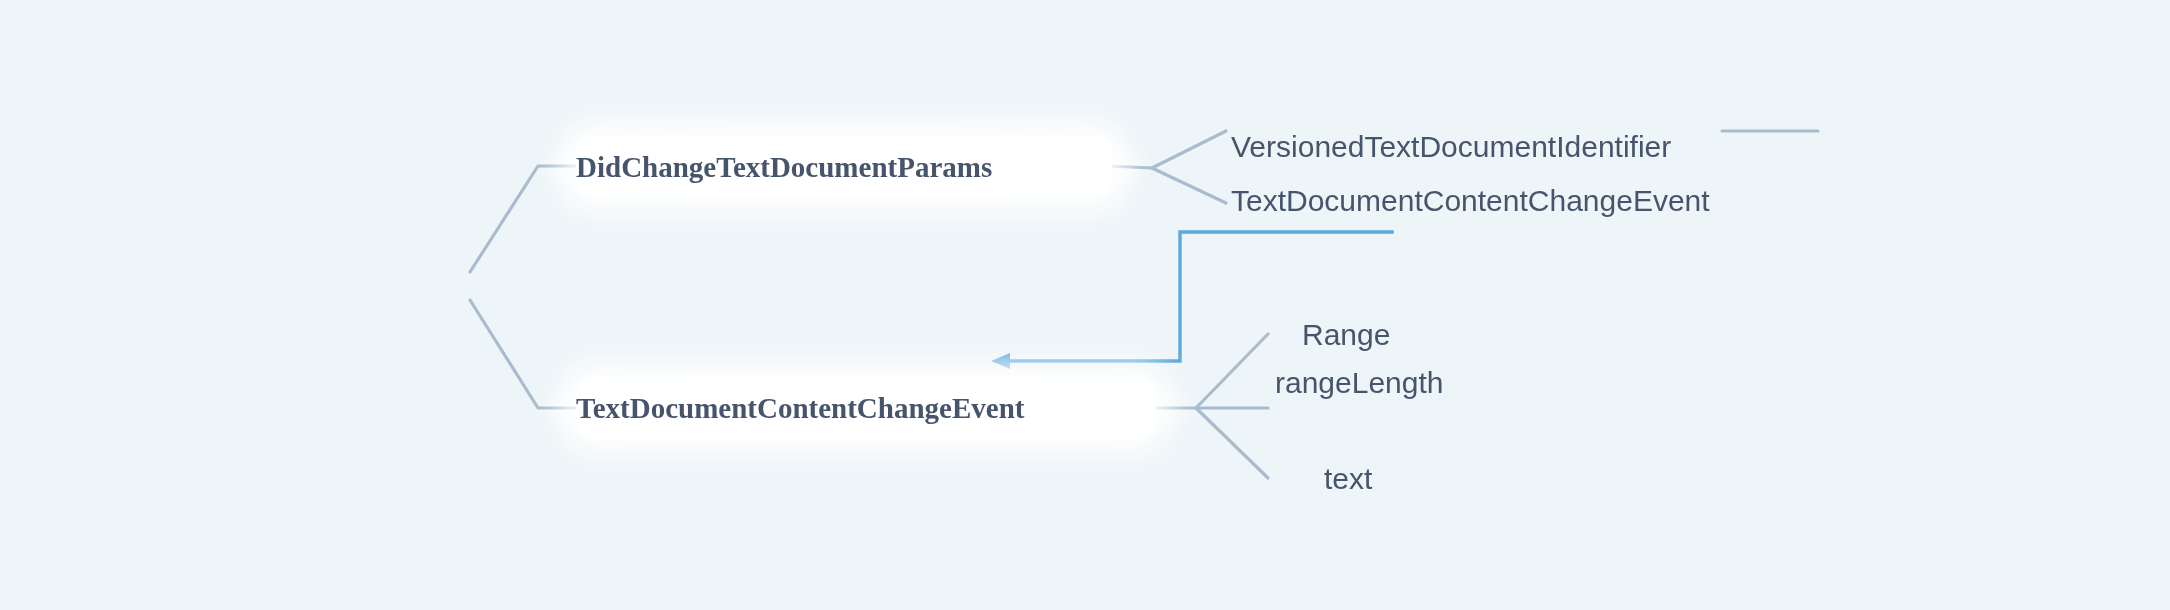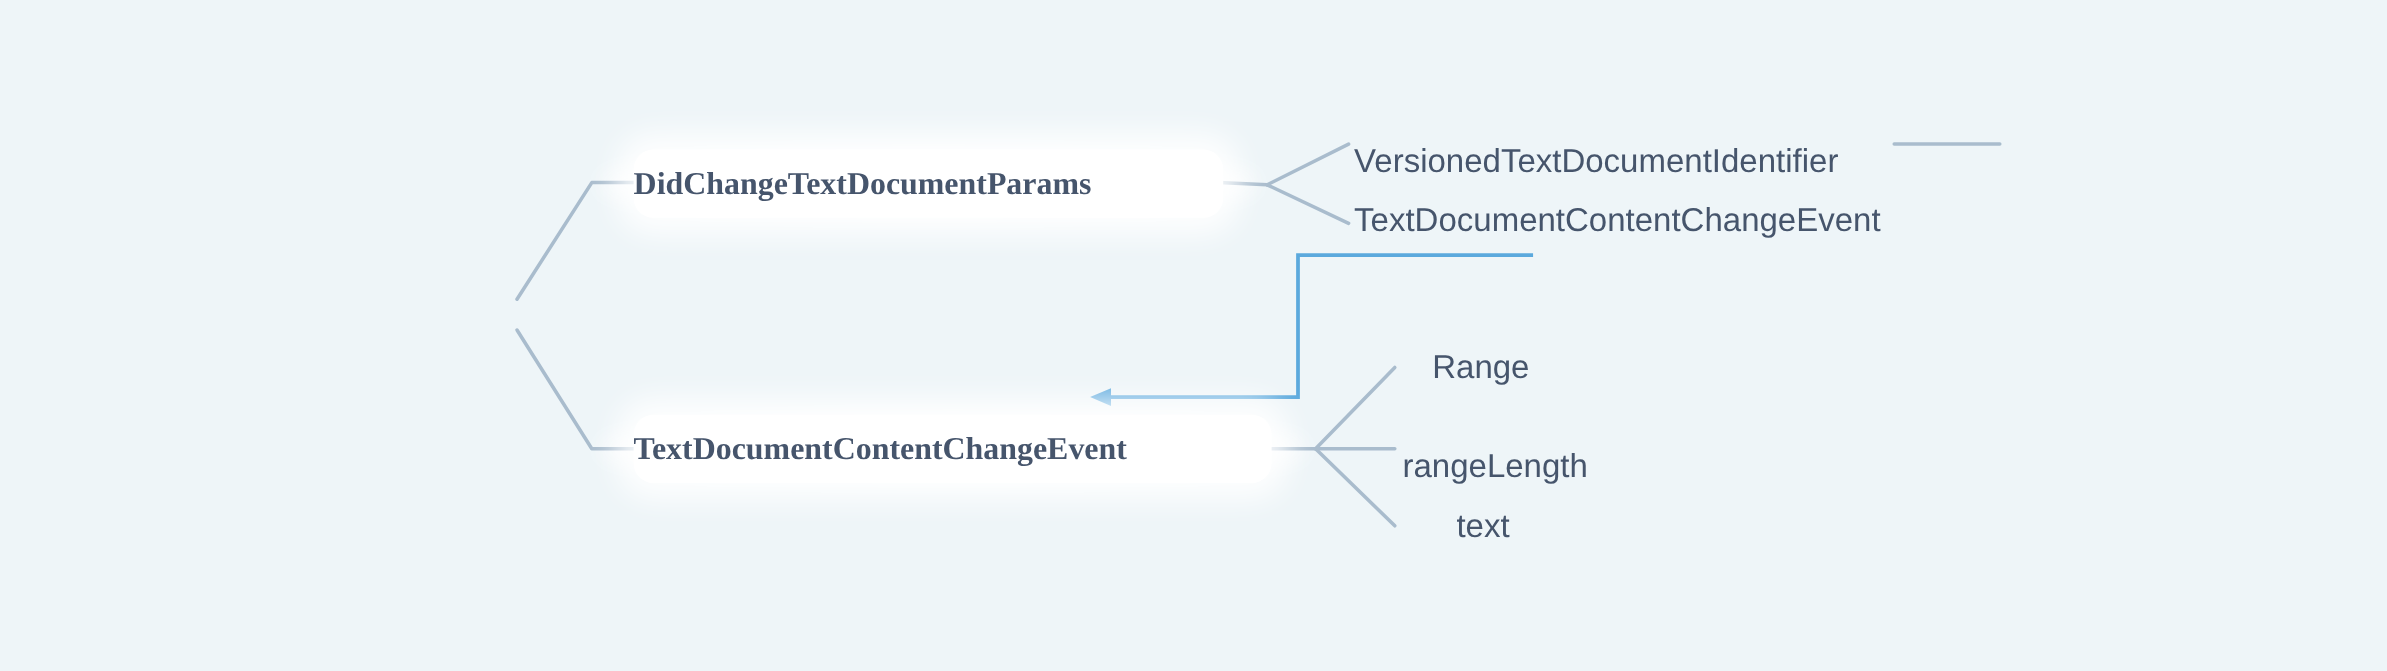--- a/index.html
+++ b/index.html
@@ -92,21 +92,21 @@
     color: #46556c;
     font-size: 30px;
     font-weight: normal;
     white-space: nowrap;
     line-height: 1;
   }
   #leaf-vtdi   { left: 1231px; top: 132px; }
   #leaf-tdcce2 { left: 1231px; top: 186px; }
   #leaf-version{ left: 1828px; top: 117px; }
   #leaf-range  { left: 1275px; top: 320px; margin-left: 27px; }
-  #leaf-rangelength { left: 1275px; top: 410px; }
+  #leaf-rangelength { left: 1275px; top: 368px; }
   #leaf-text   { left: 1324px; top: 464px; }
 </style>
 </head>
 <body>
 
 <div id="canvas">
 
   <svg id="edges" viewBox="0 0 2170 610" xmlns="http://www.w3.org/2000/svg">
     <g fill="none" stroke="#a9bccd" stroke-width="3.2" stroke-linecap="round" stroke-linejoin="round">
 

